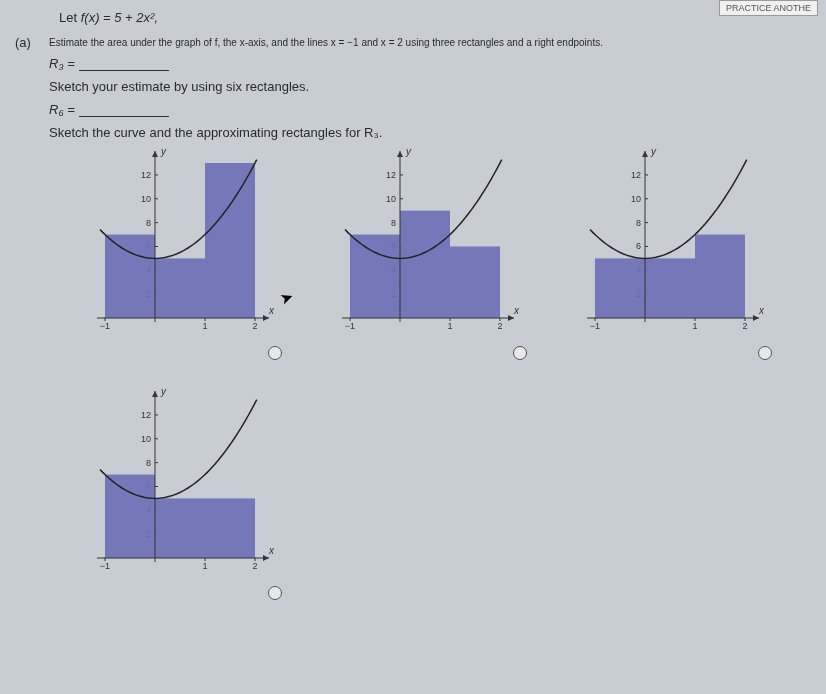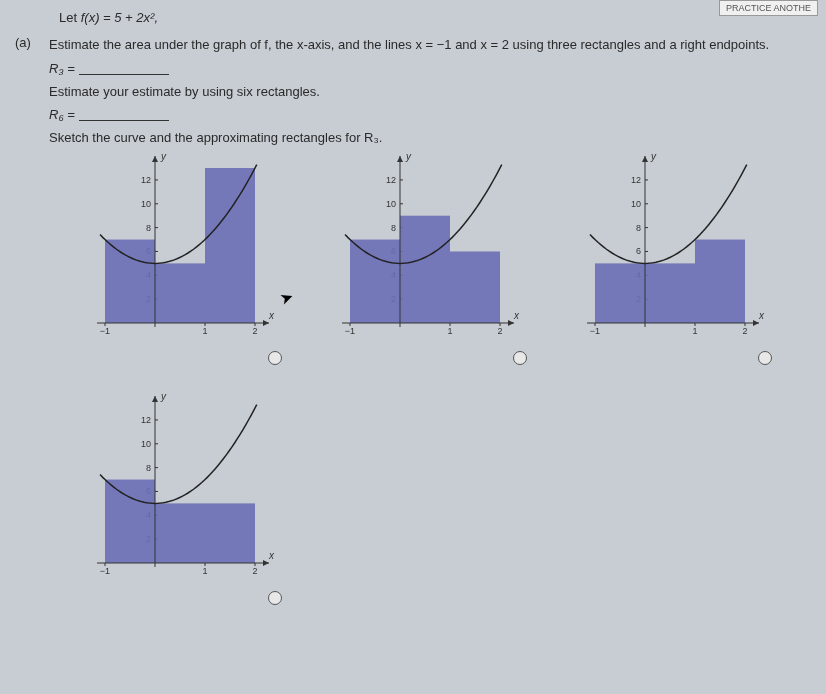--- a/index.html
+++ b/index.html
@@ -23,22 +23,22 @@
     .top-btn {
       border: 1px solid #999;
       padding: 2px 6px;
       font-size: 9px;
       background: #f0f0f0;
       color: #555;
     }
     .func-line { font-size: 13px; margin-bottom: 10px; margin-left: 44px; }
     .problem-row { display: flex; align-items: flex-start; gap: 10px; margin-bottom: 6px; }
     .part-label { font-size: 13px; min-width: 24px; }
-    .prompt { font-size: 13px; line-height: 1.5; }
-    .sub-row { margin-left: 34px; margin-bottom: 8px; font-size: 13px; display: flex; align-items: flex-start; gap: 4px;}
+    .prompt { font-size: 10px; line-height: 1.5; }
+    .sub-row { margin-left: 34px; margin-bottom: 8px; font-size: 13px; display: flex; align-items: flex-end; gap: 4px;}
     .italic { font-style: italic; }
     .blank {
       display: inline-block;
       border-bottom: 1px solid #333;
       width: 90px;
       height: 14px;
       vertical-align: bottom;
     }
     .charts-grid {
       display: flex;
@@ -100,21 +100,21 @@
 <div class="problem-row">
   <div class="part-label">(a)</div>
   <div class="prompt">Estimate the area under the graph of f, the x-axis, and the lines x = −1 and x = 2 using three rectangles and a right endpoints.</div>
 </div>
 
 <div class="sub-row">
   <span class="italic">R₃ =</span>
   <span class="blank"></span>
 </div>
 
-<div class="sub-row">Estimate your estimate by using six rectangles.</div>
+<div class="sub-row">Sketch your estimate by using six rectangles.</div>
 
 <div class="sub-row">
   <span class="italic">R₆ =</span>
   <span class="blank"></span>
 </div>
 
 <div class="sub-row">Sketch the curve and the approximating rectangles for R₃.</div>
 
 <div class="charts-grid" id="charts">
     <div class="chart-cell"><svg width="210" height="190">

